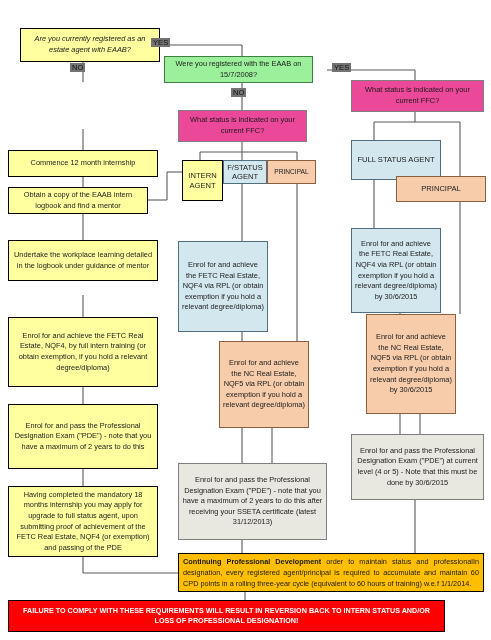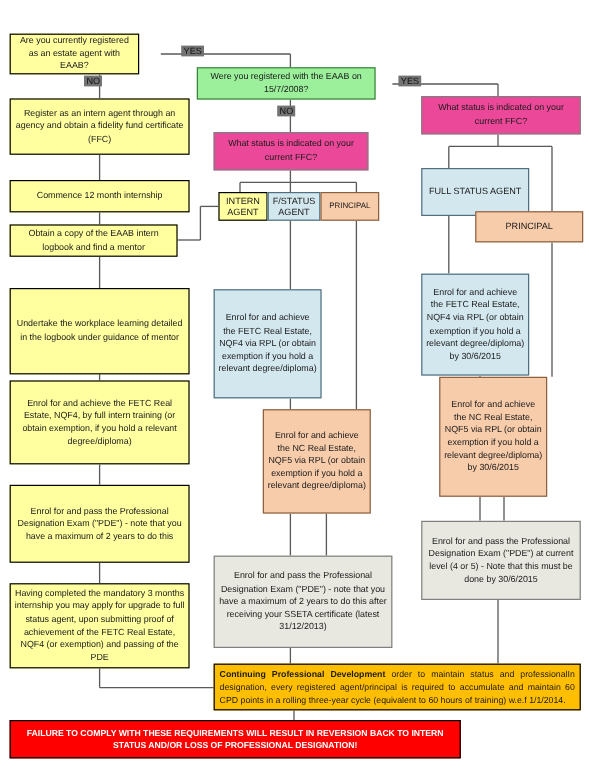--- a/index.html
+++ b/index.html
@@ -126,41 +126,40 @@
     <line x1="415" y1="500" x2="415" y2="553"></line>
 
     <line x1="245" y1="592" x2="245" y2="600"></line>
   </svg>
 
   <div class="lbl" style="left:151px;top:38px;">YES</div>
   <div class="lbl" style="left:70px;top:63px;">NO</div>
   <div class="lbl" style="left:332px;top:63px;">YES</div>
   <div class="lbl" style="left:231px;top:88px;">NO</div>
 
-  <div class="node yellow" style="left:8px;top:28px;width:108px;height:34px;">Are you currently registered as an estate agent with EAAB?</div>
+  <div class="node yellow" style="left:20px;top:28px;width:140px;height:34px;font-style:italic;">Are you currently registered as an estate agent with EAAB?</div>
 
-  <div class="node yellow" style="left:8px;top:82px;width:150px;height:47px;">Register as an intern agent through an agency and obtain a fidelity fund certificate (FFC)</div>
 
   <div class="node yellow" style="left:8px;top:150px;width:150px;height:27px;">Commence 12 month internship</div>
 
   <div class="node yellow" style="left:8px;top:187px;width:140px;height:27px;">Obtain a copy of the EAAB intern logbook and find a mentor</div>
 
-  <div class="node yellow" style="left:8px;top:240px;width:150px;height:72px;">Undertake the workplace learning detailed in the logbook under guidance of mentor</div>
+  <div class="node yellow" style="left:8px;top:240px;width:150px;height:41px;">Undertake the workplace learning detailed in the logbook under guidance of mentor</div>
 
   <div class="node yellow" style="left:8px;top:317px;width:150px;height:70px;">Enrol for and achieve the FETC Real Estate, NQF4, by full intern training (or obtain exemption, if you hold a relevant degree/diploma)</div>
 
   <div class="node yellow" style="left:8px;top:404px;width:150px;height:65px;">Enrol for and pass the Professional Designation Exam ("PDE") - note that you have a maximum of 2 years to do this</div>
 
-  <div class="node yellow" style="left:8px;top:486px;width:150px;height:71px;">Having completed the mandatory 3 months internship you may apply for upgrade to full status agent, upon submitting proof of achievement of the FETC Real Estate, NQF4 (or exemption) and passing of the PDE</div>
+  <div class="node yellow" style="left:8px;top:486px;width:150px;height:71px;">Having completed the mandatory 18 months internship you may apply for upgrade to full status agent, upon submitting proof of achievement of the FETC Real Estate, NQF4 (or exemption) and passing of the PDE</div>
 
   <div class="node green" style="left:164px;top:56px;width:149px;height:27px;">Were you registered with the EAAB on 15/7/2008?</div>
 
   <div class="node white" style="left:178px;top:110px;width:129px;height:32px;">What status is indicated on your current FFC?</div>
 
-  <div class="node yellow statbox" style="left:182px;top:160px;width:41px;height:24px;">INTERN AGENT</div>
+  <div class="node yellow statbox" style="left:182px;top:160px;width:41px;height:41px;">INTERN AGENT</div>
   <div class="node blue statbox" style="left:223px;top:160px;width:44px;height:24px;">F/STATUS AGENT</div>
   <div class="node peach statbox" style="left:267px;top:160px;width:49px;height:24px;font-size:6.6px;">PRINCIPAL</div>
 
   <div class="node blue" style="left:178px;top:241px;width:90px;height:91px;">Enrol for and achieve the FETC Real Estate, NQF4 via RPL (or obtain exemption if you hold a relevant degree/diploma)</div>
 
   <div class="node peach" style="left:219px;top:341px;width:90px;height:87px;">Enrol for and achieve the NC Real Estate, NQF5 via RPL (or obtain exemption if you hold a relevant degree/diploma)</div>
 
   <div class="node grey" style="left:178px;top:463px;width:149px;height:77px;">Enrol for and pass the Professional Designation Exam ("PDE") - note that you have a maximum of 2 years to do this after receiving your SSETA certificate (latest 31/12/2013)</div>
 
   <div class="node white" style="left:351px;top:80px;width:133px;height:32px;">What status is indicated on your current FFC?</div>
@@ -173,15 +172,15 @@
 
   <div class="node peach" style="left:366px;top:314px;width:90px;height:100px;">Enrol for and achieve the NC Real Estate, NQF5 via RPL (or obtain exemption if you hold a relevant degree/diploma) by 30/6/2015</div>
 
   <div class="node grey" style="left:351px;top:434px;width:133px;height:66px;">Enrol for and pass the Professional Designation Exam ("PDE") at current level (4 or 5) - Note that this must be done by 30/6/2015</div>
 
   <div class="cpd" style="left:178px;top:553px;width:306px;height:39px;">
     <span class="inword">In</span><b>Continuing Professional Development</b>
     <span>order to maintain status and professional designation, every registered agent/principal is required to accumulate and maintain 60 CPD points in a rolling three-year cycle (equivalent to 60 hours of training) w.e.f 1/1/2014.</span>
   </div>
 
-  <div class="warning" style="left:8px;top:600px;width:376px;height:32px;">FAILURE TO COMPLY WITH THESE REQUIREMENTS WILL RESULT IN REVERSION BACK TO INTERN STATUS AND/OR LOSS OF PROFESSIONAL DESIGNATION!</div>
+  <div class="warning" style="left:8px;top:600px;width:437px;height:32px;">FAILURE TO COMPLY WITH THESE REQUIREMENTS WILL RESULT IN REVERSION BACK TO INTERN STATUS AND/OR LOSS OF PROFESSIONAL DESIGNATION!</div>
 
 </div>
 
 </body></html>

